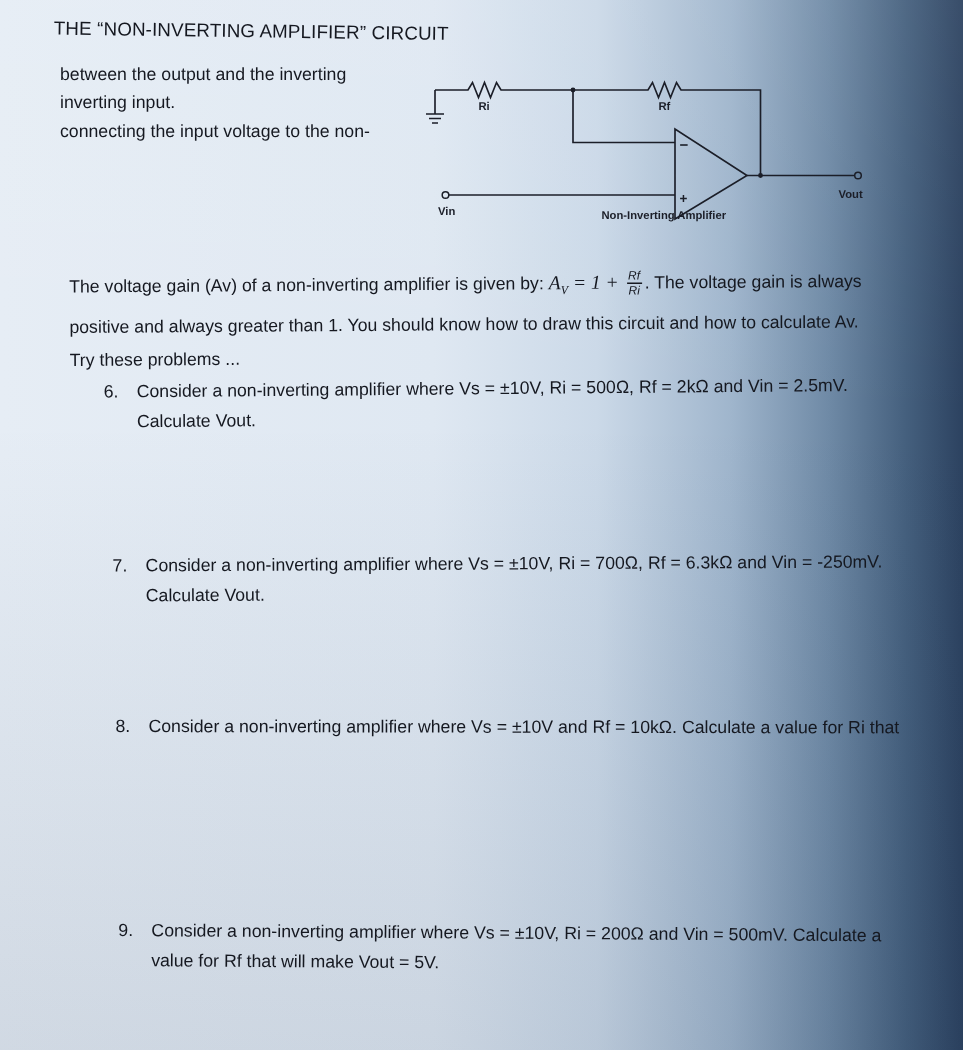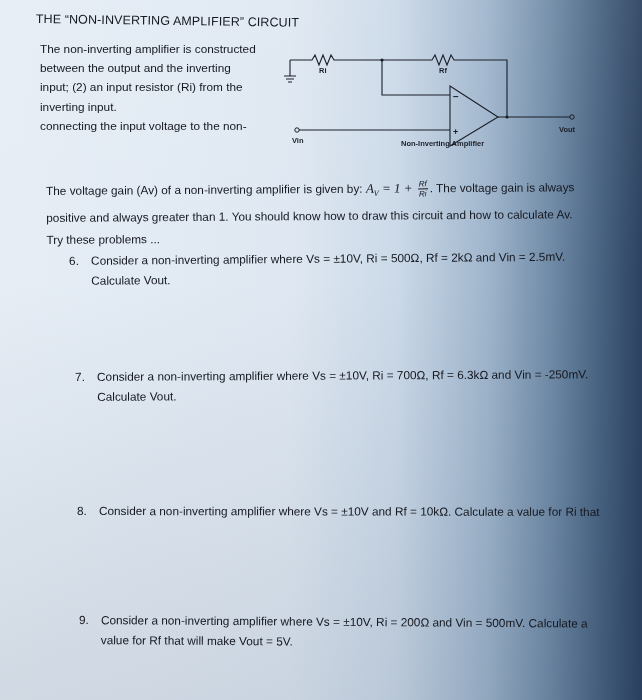--- a/index.html
+++ b/index.html
@@ -19,40 +19,38 @@
     .gain { left: 46px; top: 180px; font-size: 11.8px; line-height: 22px; transform: rotate(-0.4deg); transform-origin: left top; }
     .gain-line { white-space: nowrap; }
     .frac { display: inline-block; vertical-align: middle; text-align: center; font-size: 8px; font-style: italic; line-height: 9px; margin: 0 2px; }
     .frac .num { border-bottom: 1px solid #151820; padding: 0 1px; }
     .formula-i { font-style: italic; font-family: "Liberation Serif", serif; font-size: 13px; }
     .prob { font-size: 11.8px; line-height: 20px; }
     .prob .num { display: inline-block; width: 22px; }
     .prob .cont { padding-left: 22px; }
     .p6 { left: 69px; top: 251px; transform: rotate(-0.5deg); transform-origin: left top; }
     .p7 { left: 75px; top: 367px; transform: rotate(-0.3deg); transform-origin: left top; }
-    .p8 { left: 77px; top: 501px; transform: rotate(0.1deg); transform-origin: left top; }
+    .p8 { left: 77px; top: 474px; transform: rotate(0.1deg); transform-origin: left top; }
     .p9 { left: 79px; top: 610px; transform: rotate(0.4deg); transform-origin: left top; }
     .diagram { position: absolute; left: 282px; top: 38px; width: 320px; height: 150px; }
     .diagram svg { overflow: visible; }
     .dlabel { font-family: "Liberation Sans", sans-serif; font-weight: bold; font-size: 7.5px; fill: #1b1e28; }
     .ghost { position: absolute; color: rgba(60,80,110,0.10); font-size: 11px; white-space: nowrap; }
   </style>
 </head>
 <body>
 
 <div class="shade"></div>
 
 <div class="ghost" style="left:150px; top:218px;">&nbsp;</div>
 
 <div class="abs title">THE “NON-INVERTING AMPLIFIER” CIRCUIT</div>
 
 <div class="abs intro">
-  <div>The non-inverting amplifier is constructed</div>
   <div>between the output and the inverting</div>
-  <div>input; (2) an input resistor (Ri) from the</div>
   <div>inverting input.</div>
   <div>connecting the input voltage to the non-</div>
 </div>
 
 <div class="diagram">
   <svg width="320" height="150" viewBox="0 0 320 150">
     <g stroke="#1b1e28" stroke-width="1.1" fill="none">
 
       <path d="M8 22 L8 38"></path>
       <path d="M2 38 L14 38 M4 41 L12 41 M6 44 L10 44"></path>

